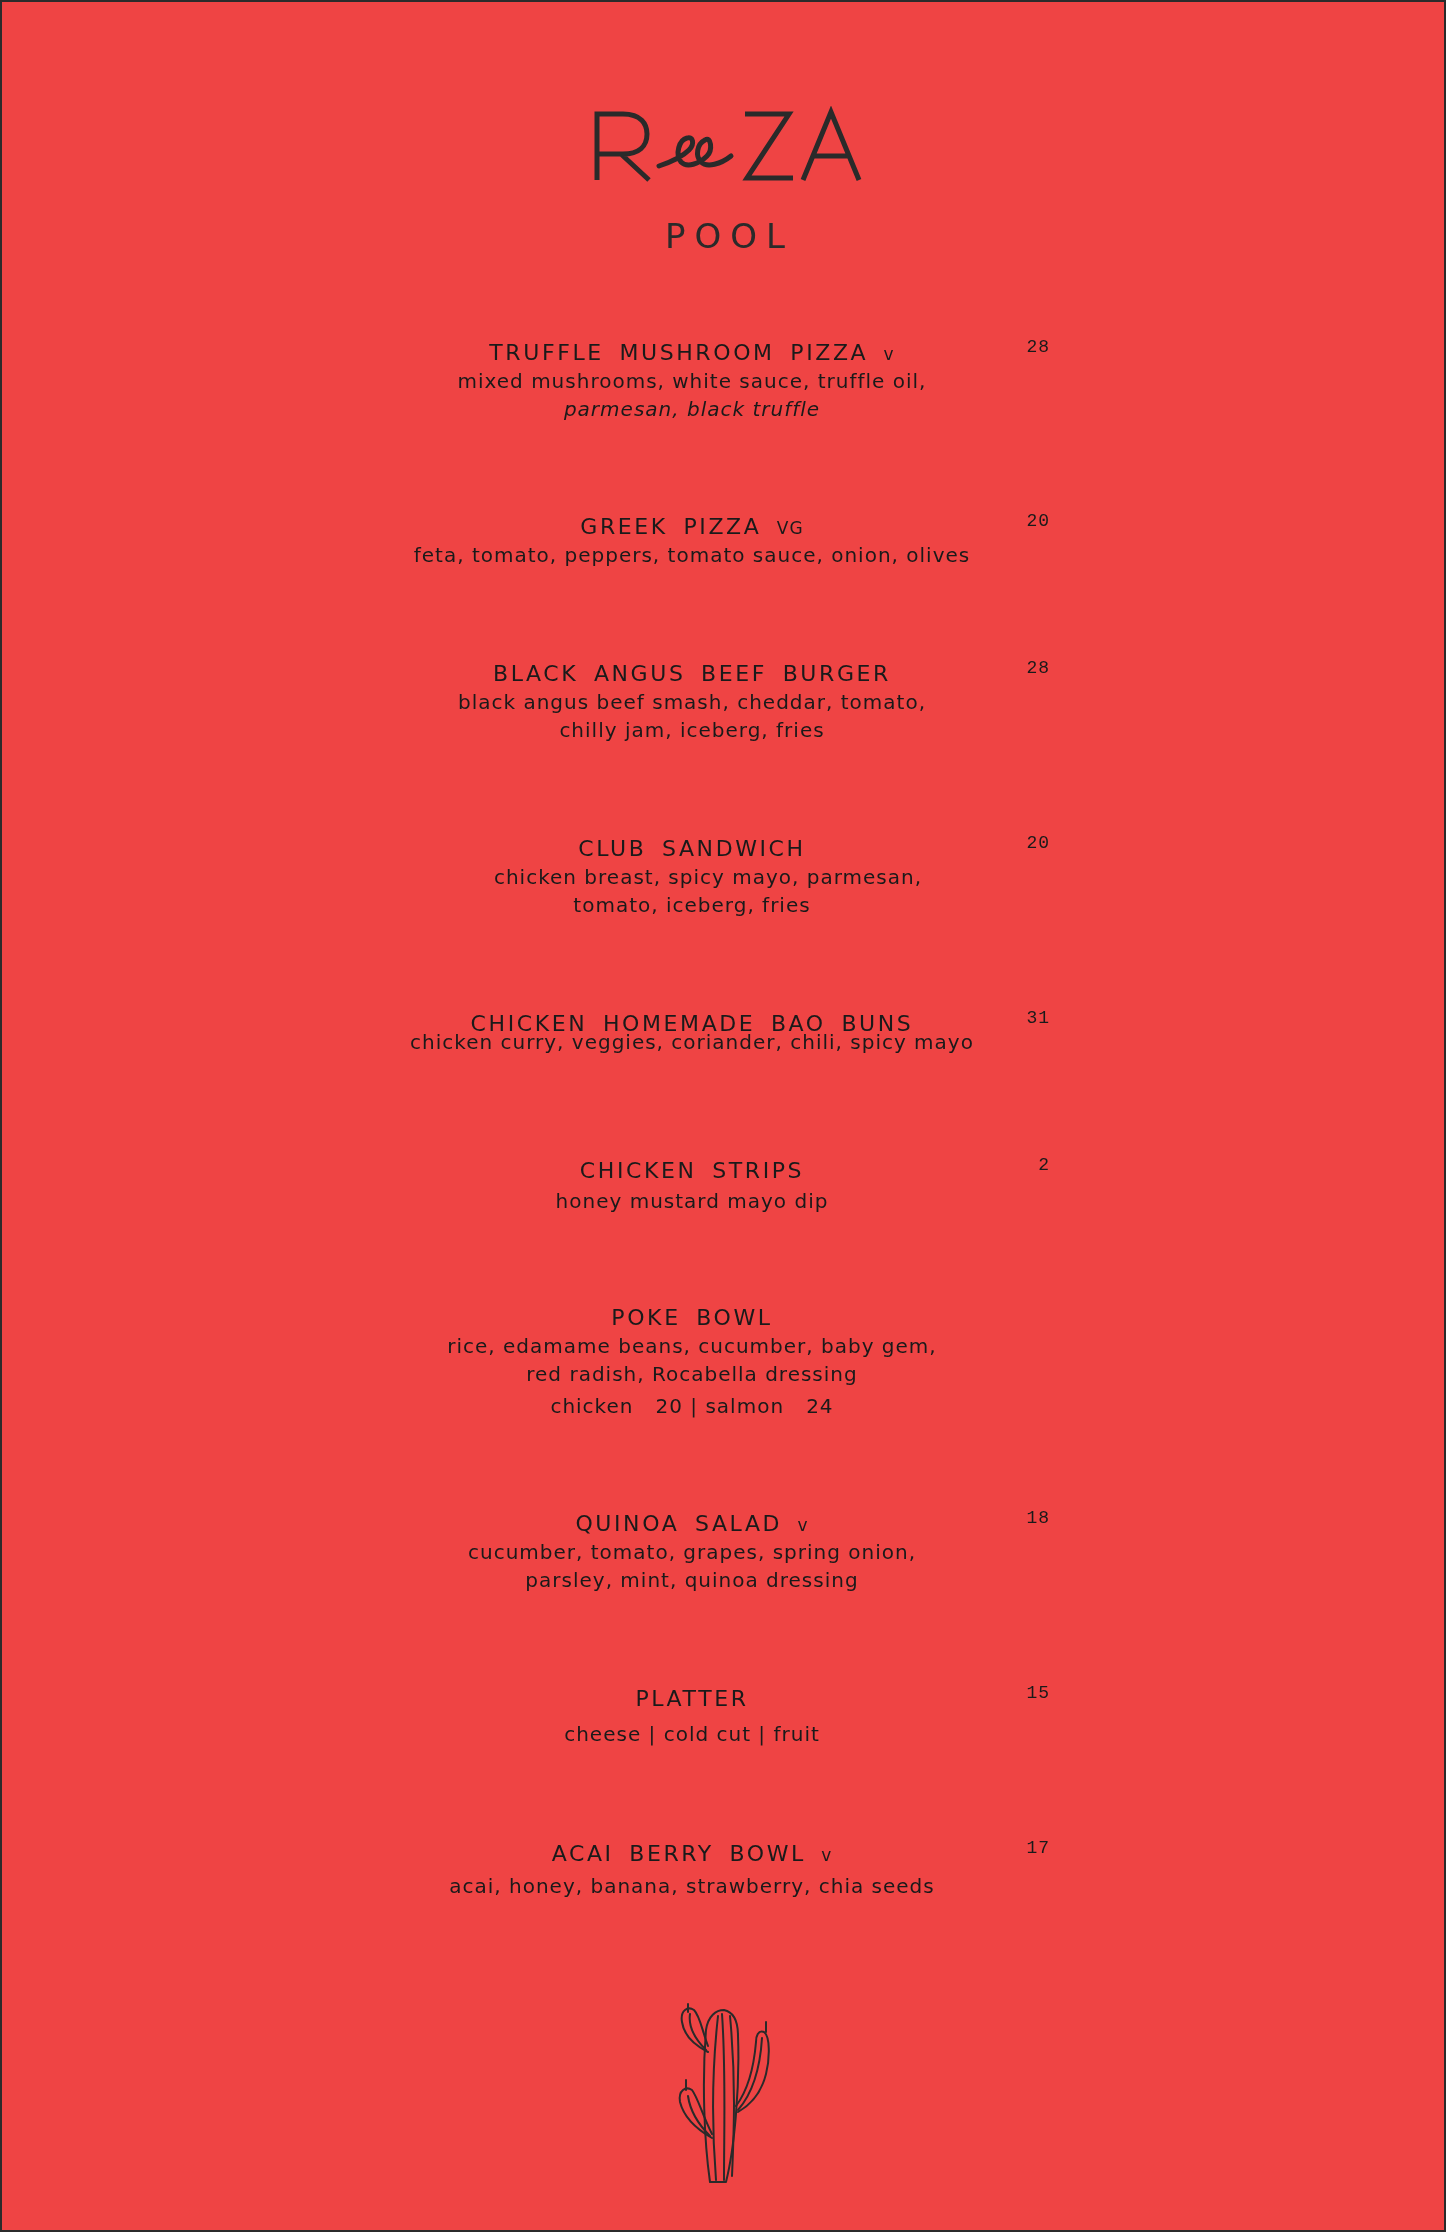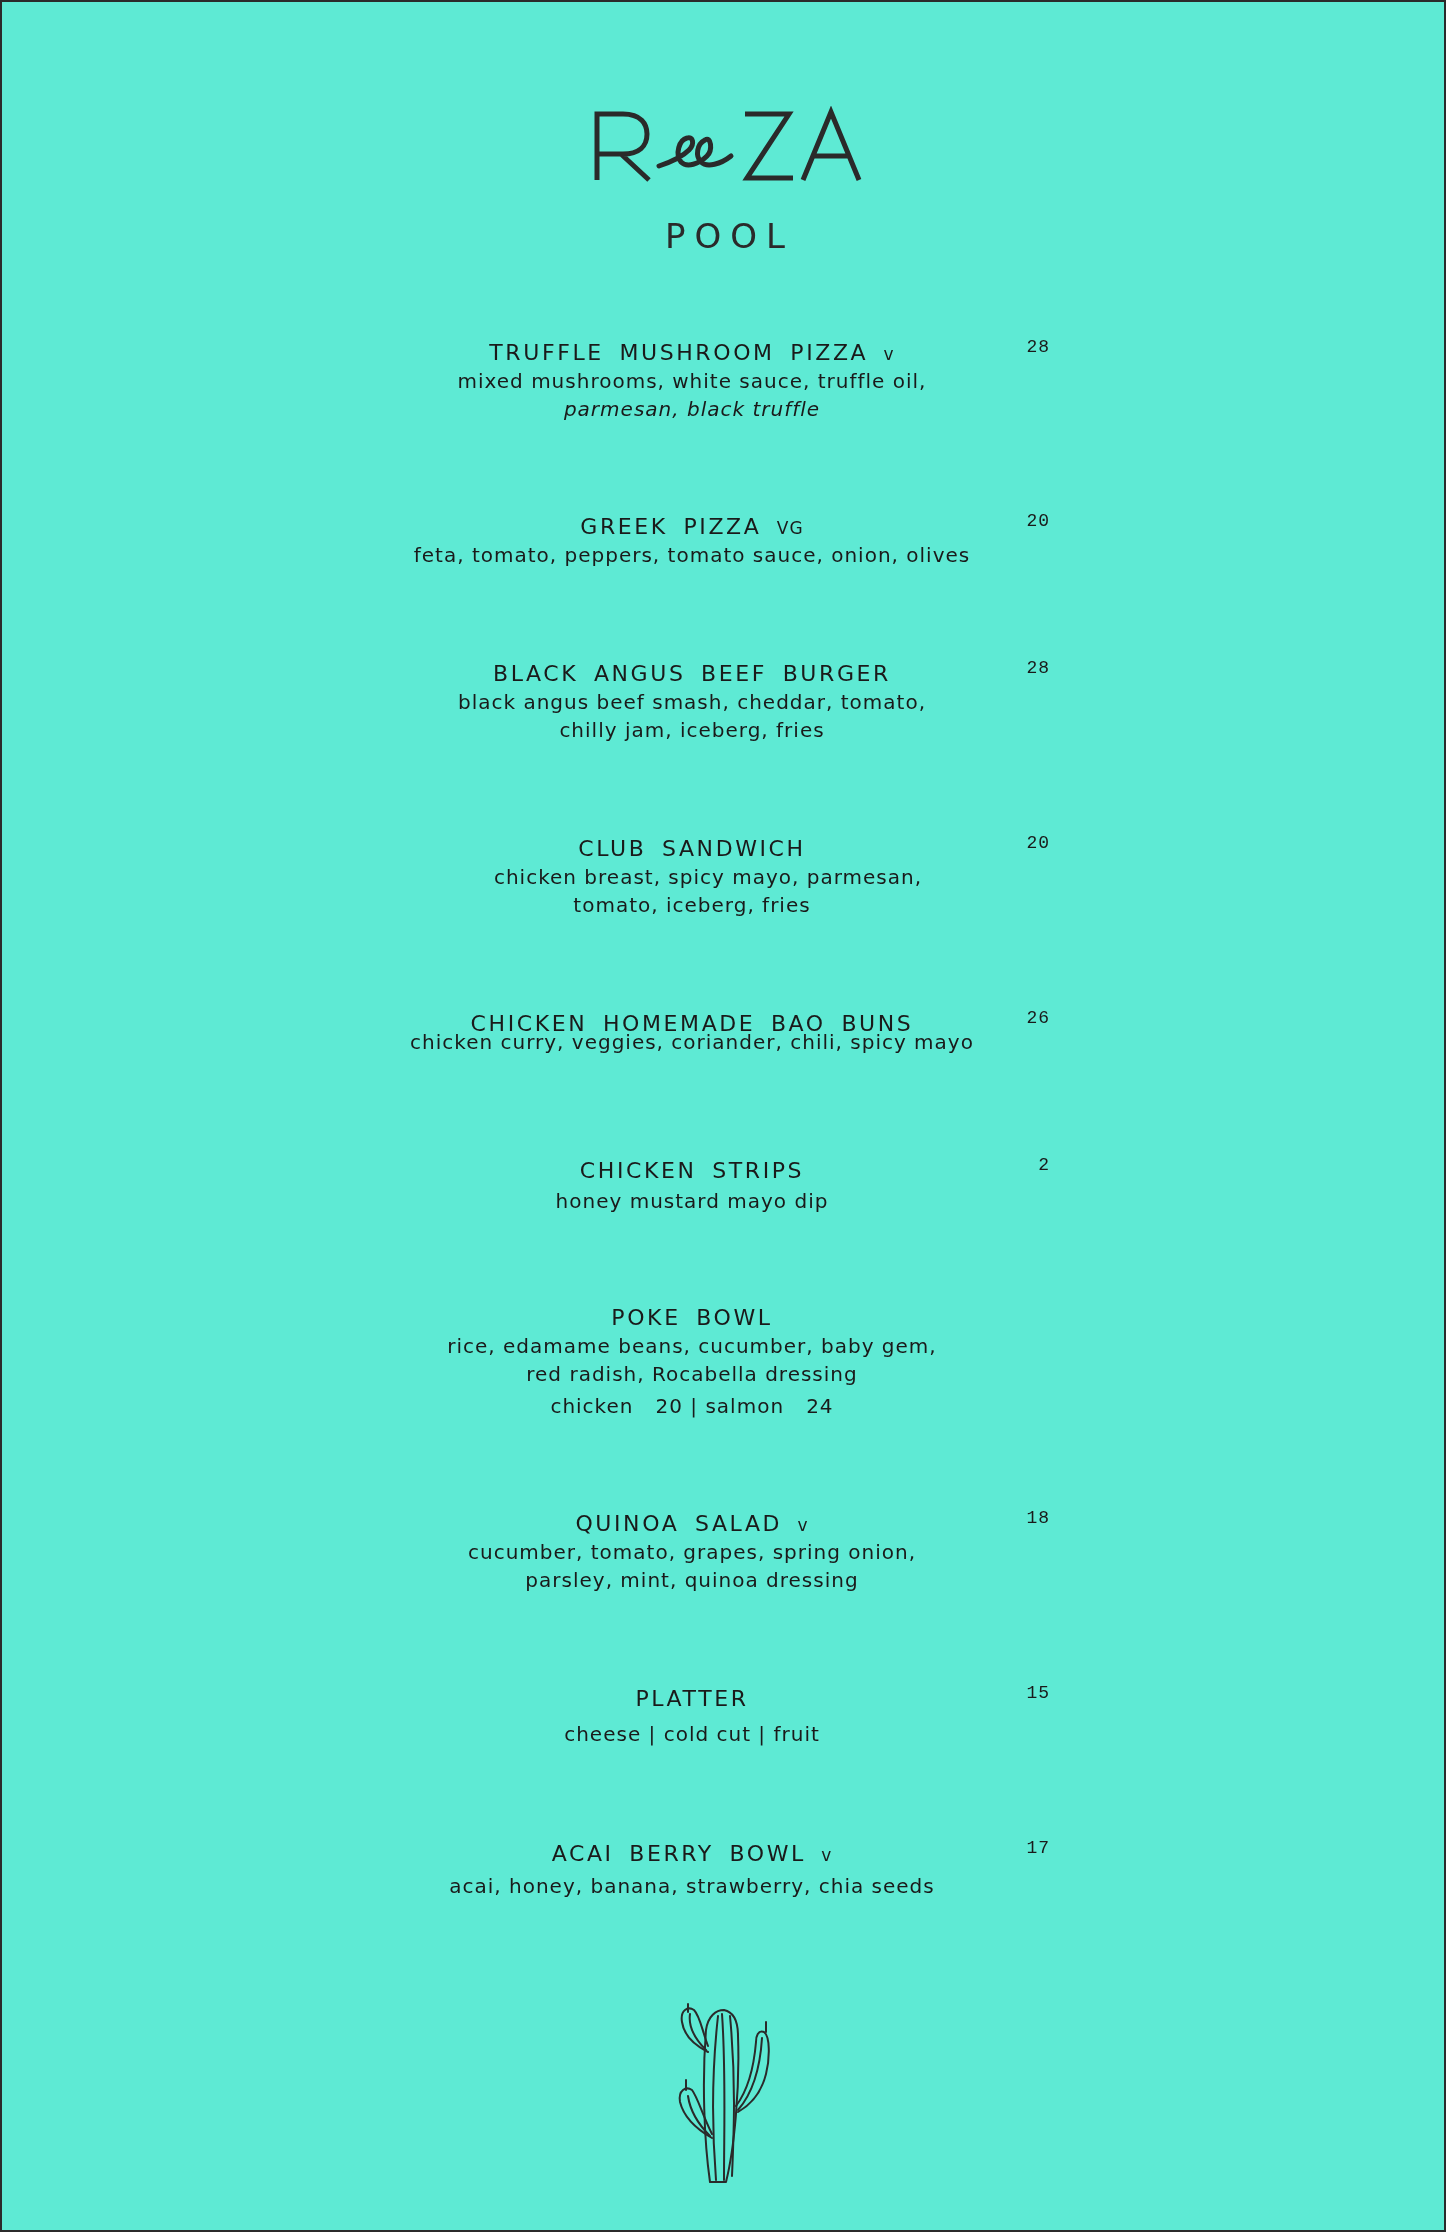--- a/index.html
+++ b/index.html
@@ -3,21 +3,21 @@
 <meta charset="utf-8">
 <style>
   html, body { margin: 0; padding: 0; background: #ffffff; }
   body {
     width: 1446px; height: 2232px; position: relative; overflow: hidden;
     font-family: "DejaVu Sans", "Liberation Sans", sans-serif;
     color: #1e1e1e;
   }
   .page {
     position: absolute; left: 0; top: 0; width: 1446px; height: 2232px;
-    box-sizing: border-box; border: 2px solid #2b2b2b; background: #5eead4;
+    box-sizing: border-box; border: 2px solid #2b2b2b; background: #ef4444;
   }
   .logo {
     position: absolute; left: 0; width: 1446px; top: 104px; text-align: center;
     font-family: "DejaVu Sans", sans-serif; font-weight: 300;
     font-size: 92px; line-height: 92px; letter-spacing: 10px; color: #2a2a2a;
   }
   .logo svg { display: block; margin: 0 auto; }
   .subtitle {
     position: absolute; left: 0; width: 1446px; top: 214px; text-align: center;
     font-family: "DejaVu Sans", sans-serif; font-size: 34px; letter-spacing: 9px;
@@ -83,21 +83,21 @@
 
   <div class="item" style="top:833px;">
     <div class="item-title"><span>CLUB SANDWICH</span></div>
     <div class="item-price">20</div>
     <div class="item-desc" style="top:28px;padding-left:16px;">chicken breast, spicy mayo, parmesan,</div>
     <div class="item-desc" style="top:56px;">tomato, iceberg, fries</div>
   </div>
 
   <div class="item" style="top:1008px;">
     <div class="item-title"><span>CHICKEN HOMEMADE BAO BUNS</span></div>
-    <div class="item-price">26</div>
+    <div class="item-price">31</div>
     <div class="item-desc" style="top:18px;">chicken curry, veggies, coriander, chili, spicy mayo</div>
   </div>
 
   <div class="item" style="top:1155px;">
     <div class="item-title"><span>CHICKEN STRIPS</span></div>
     <div class="item-price">2</div>
     <div class="item-desc" style="top:30px;">honey mustard mayo dip</div>
   </div>
 
   <div class="item" style="top:1302px;">

